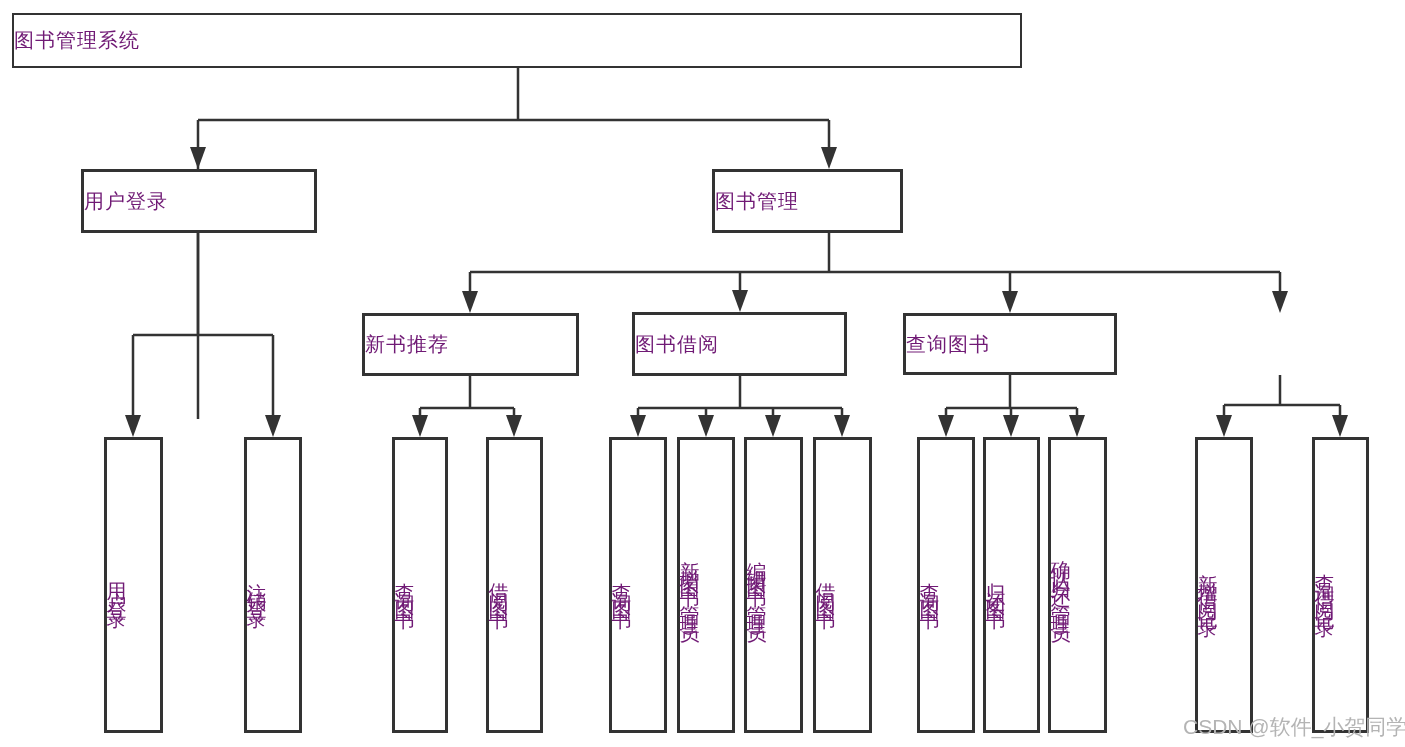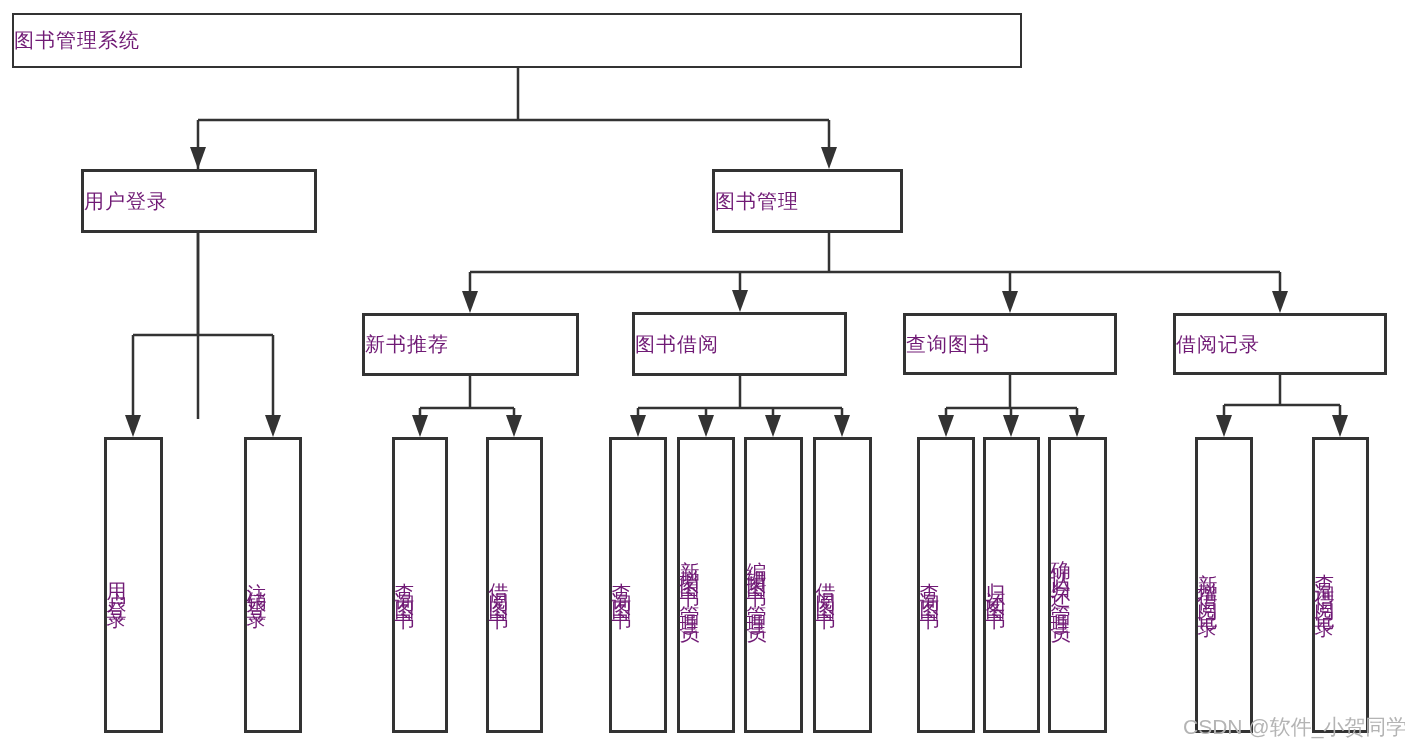--- a/index.html
+++ b/index.html
@@ -137,23 +137,20 @@
 
   <div class="node" id="n-new-book">
     <span class="lbl">新书推荐</span>
   </div>
   <div class="node" id="n-book-borrow">
     <span class="lbl">图书借阅</span>
   </div>
   <div class="node" id="n-current-borrow">
     <span class="lbl">查询图书</span>
   </div>
-  <div class="node" id="n-borrow-record">
-    <span class="lbl">借阅记录</span>
-  </div>
 
   <div class="node leaf" id="f-1">
     <span class="lbl">用户登录</span>
   </div>
   <div class="node leaf" id="f-2">
     <span class="lbl">注销登录</span>
   </div>
   <div class="node leaf" id="f-3">
     <span class="lbl">查询图书</span>
   </div>

